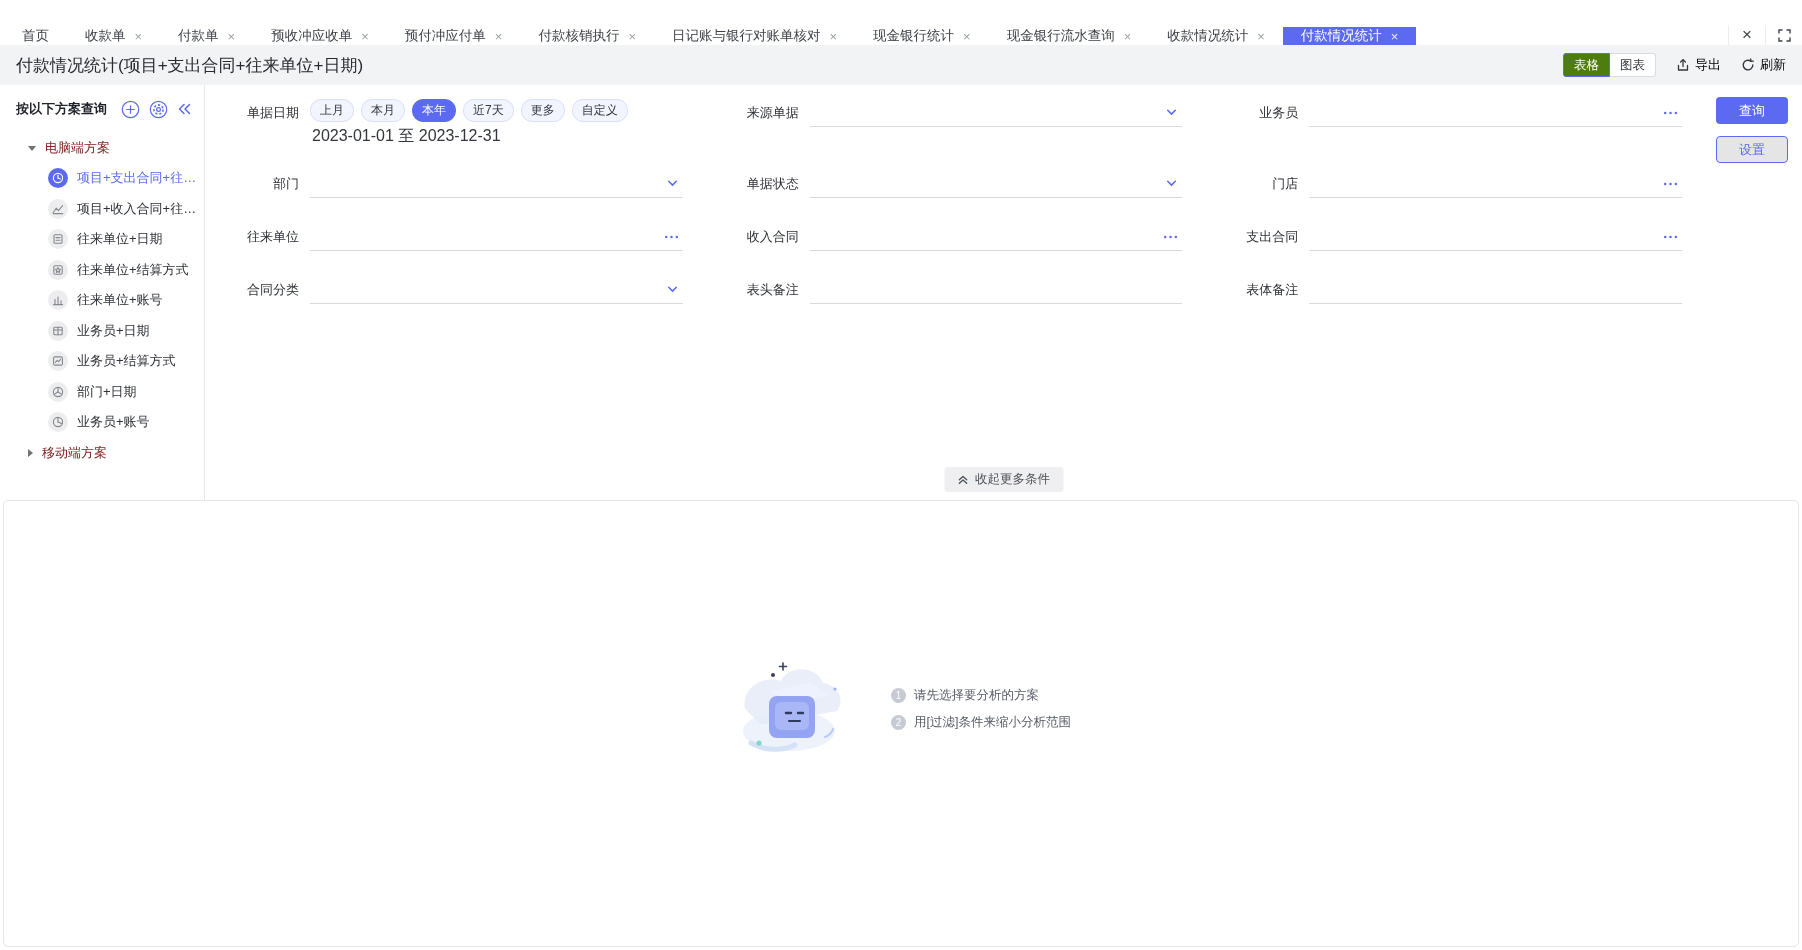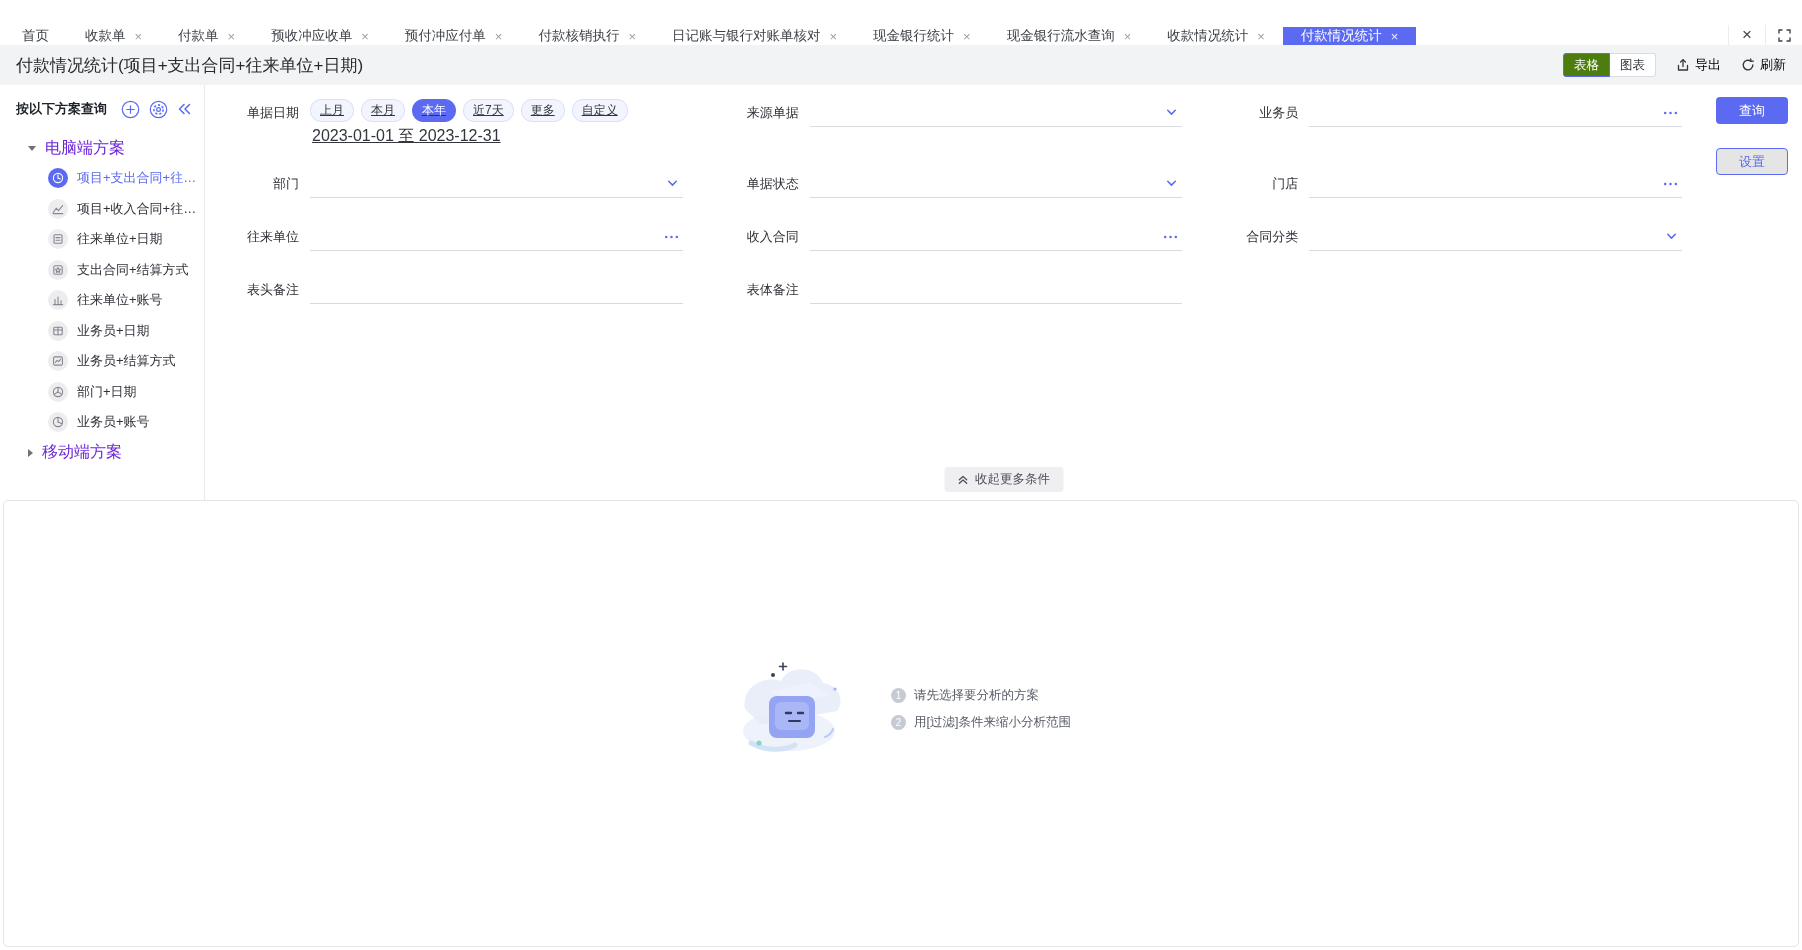--- a/index.html
+++ b/index.html
@@ -32,41 +32,41 @@
   
   .upper { height:415px; display:flex; flex:none; background:#fff; }
   .sidebar { width:205px; flex:none; border-right:1px solid #e8e9ed; padding-top:6px; }
   .sb-head { display:flex; align-items:center; height:36px; padding:0 12px 0 16px; gap:9px; }
   .sb-title { font-size:13px; font-weight:bold; color:#1f2329; margin-right:auto; }
   .sb-ico { display:flex; align-items:center; cursor:pointer; }
   .tree { padding-top:6px; }
   .tree-group-row { display:flex; align-items:center; height:30px; padding-left:28px; gap:9px; cursor:pointer; }
   .caret { width:0; height:0; border-left:4.5px solid transparent; border-right:4.5px solid transparent; border-top:5.5px solid #6f7377; }
   .caret.collapsed { border-top:4.5px solid transparent; border-bottom:4.5px solid transparent; border-left:5.5px solid #6f7377; border-right:none; }
-  .tree-group-label { font-size:16px; color:#6d28d9; }
+  .tree-group-label { font-size:13px; color:#7f1d1d; }
   .tree-item { display:flex; align-items:center; height:30.5px; padding-left:48px; gap:9px; cursor:pointer; }
   .icon-circle { width:20px; height:20px; border-radius:50%; background:#ededef; display:flex; align-items:center; justify-content:center; flex:none; }
   .tree-item.selected .icon-circle { background:#5b6af0; }
   .tree-item-label { font-size:13px; color:#2f3238; white-space:nowrap; overflow:hidden; text-overflow:ellipsis; max-width:128px; }
   .tree-item.selected .tree-item-label { color:#5b6af0; }
 
   
   .filter-area { flex:1; position:relative; padding:14px 120px 0 20px; }
   .filter-grid { display:grid; grid-template-columns:repeat(3, 1fr); column-gap:42px; row-gap:23px; }
   .f-cell { display:flex; align-items:flex-start; min-height:30px; }
   .f-label { width:74px; flex:none; text-align:right; font-size:13px; color:#2f3238; padding-top:5px; margin-right:11px; }
   .f-control { flex:1; border-bottom:1px solid #d8dadf; height:28px; display:flex; align-items:center; justify-content:flex-end; padding:0 4px; cursor:text; }
   .f-suffix { display:flex; align-items:center; cursor:pointer; }
   .date-cell { align-items:flex-start; }
-  .date-body { display:flex; flex-direction:column;text-decoration:underline; }
+  .date-body { display:flex; flex-direction:column; }
   .pill-row { display:flex; gap:7px; align-items:center; }
   .pill { font-size:12px; color:#33363d; background:#f3f5fe; border:1px solid #d9dffc; border-radius:11px; padding:2px 9px; cursor:pointer; white-space:nowrap; }
   .pill.active { background:#5b6af0; border-color:#5b6af0; color:#fff; }
   .date-range { font-size:16px; color:#33363d; margin-top:4px; padding-left:2px; }
-  .action-col { position:absolute; top:12px; right:14px; display:flex; flex-direction:column; gap:24px; }
+  .action-col { position:absolute; top:12px; right:14px; display:flex; flex-direction:column; gap:12px; }
   .btn { width:72px; height:27px; border-radius:4px; font-size:13px; display:flex; align-items:center; justify-content:center; cursor:pointer; border:1px solid transparent; font-family:inherit; }
   .btn-primary { background:#5b6af0; color:#fff; }
   .btn-outline { background:#e5e5e5; color:#5b6af0; border-color:#5b6af0; }
   .collapse-tab { position:absolute; bottom:8px; left:50%; transform:translateX(-50%); background:#efeff1; border-radius:3px; padding:4px 13px; display:flex; align-items:center; gap:7px; font-size:12.5px; color:#4e5259; cursor:pointer; }
 
   
   .result { flex:1; margin:0 3px 3px; border:1px solid #e3e5ea; border-radius:5px; background:#fff; display:flex; align-items:center; justify-content:center; }
   .empty { display:flex; align-items:center; gap:38px; margin-top:-30px; }
   .hints { display:flex; flex-direction:column; gap:10px; }
   .hint { display:flex; align-items:center; gap:8px; }
@@ -233,21 +233,21 @@
                 </span>
     <span class="tree-item-label">往来单位+日期</span>
   </div>
               <div class="tree-item">
     <span class="icon-circle">
                   <svg width="12" height="12" viewBox="0 0 12 12" fill="none" stroke="#84888f" stroke-width="1.1" stroke-linecap="round" stroke-linejoin="round">
                     <rect x="1.8" y="1.8" width="8.4" height="8.4" rx="1.4"></rect>
                     <path d="M6 3.6 L6.8 5.2 L8.6 5.4 L7.3 6.6 L7.6 8.4 L6 7.5 L4.4 8.4 L4.7 6.6 L3.4 5.4 L5.2 5.2 Z"></path>
                   </svg>
                 </span>
-    <span class="tree-item-label">支出合同+结算方式</span>
+    <span class="tree-item-label">往来单位+结算方式</span>
   </div>
               <div class="tree-item">
     <span class="icon-circle">
                   <svg width="12" height="12" viewBox="0 0 12 12" fill="none" stroke="#84888f" stroke-width="1.1" stroke-linecap="round" stroke-linejoin="round">
                     <path d="M3 9.6 V5.6"></path>
                     <path d="M6 9.6 V3"></path>
                     <path d="M9 9.6 V6.8"></path>
                     <path d="M1.4 10.6 H10.6"></path>
                   </svg>
                 </span>
@@ -382,20 +382,32 @@
                 <svg width="15" height="6" viewBox="0 0 15 6">
                   <circle cx="2.2" cy="3" r="1.25" fill="#5b6af0"></circle>
                   <circle cx="7.5" cy="3" r="1.25" fill="#5b6af0"></circle>
                   <circle cx="12.8" cy="3" r="1.25" fill="#5b6af0"></circle>
                 </svg>
               </span>
     </div>
   </div>
           <div class="f-cell">
     <div class="f-label">收入合同</div>
+    <div class="f-control">
+      <span class="f-suffix">
+                <svg width="15" height="6" viewBox="0 0 15 6">
+                  <circle cx="2.2" cy="3" r="1.25" fill="#5b6af0"></circle>
+                  <circle cx="7.5" cy="3" r="1.25" fill="#5b6af0"></circle>
+                  <circle cx="12.8" cy="3" r="1.25" fill="#5b6af0"></circle>
+                </svg>
+              </span>
+    </div>
+  </div>
+          <div class="f-cell">
+    <div class="f-label">支出合同</div>
     <div class="f-control">
       <span class="f-suffix">
                 <svg width="15" height="6" viewBox="0 0 15 6">
                   <circle cx="2.2" cy="3" r="1.25" fill="#5b6af0"></circle>
                   <circle cx="7.5" cy="3" r="1.25" fill="#5b6af0"></circle>
                   <circle cx="12.8" cy="3" r="1.25" fill="#5b6af0"></circle>
                 </svg>
               </span>
     </div>
   </div>

